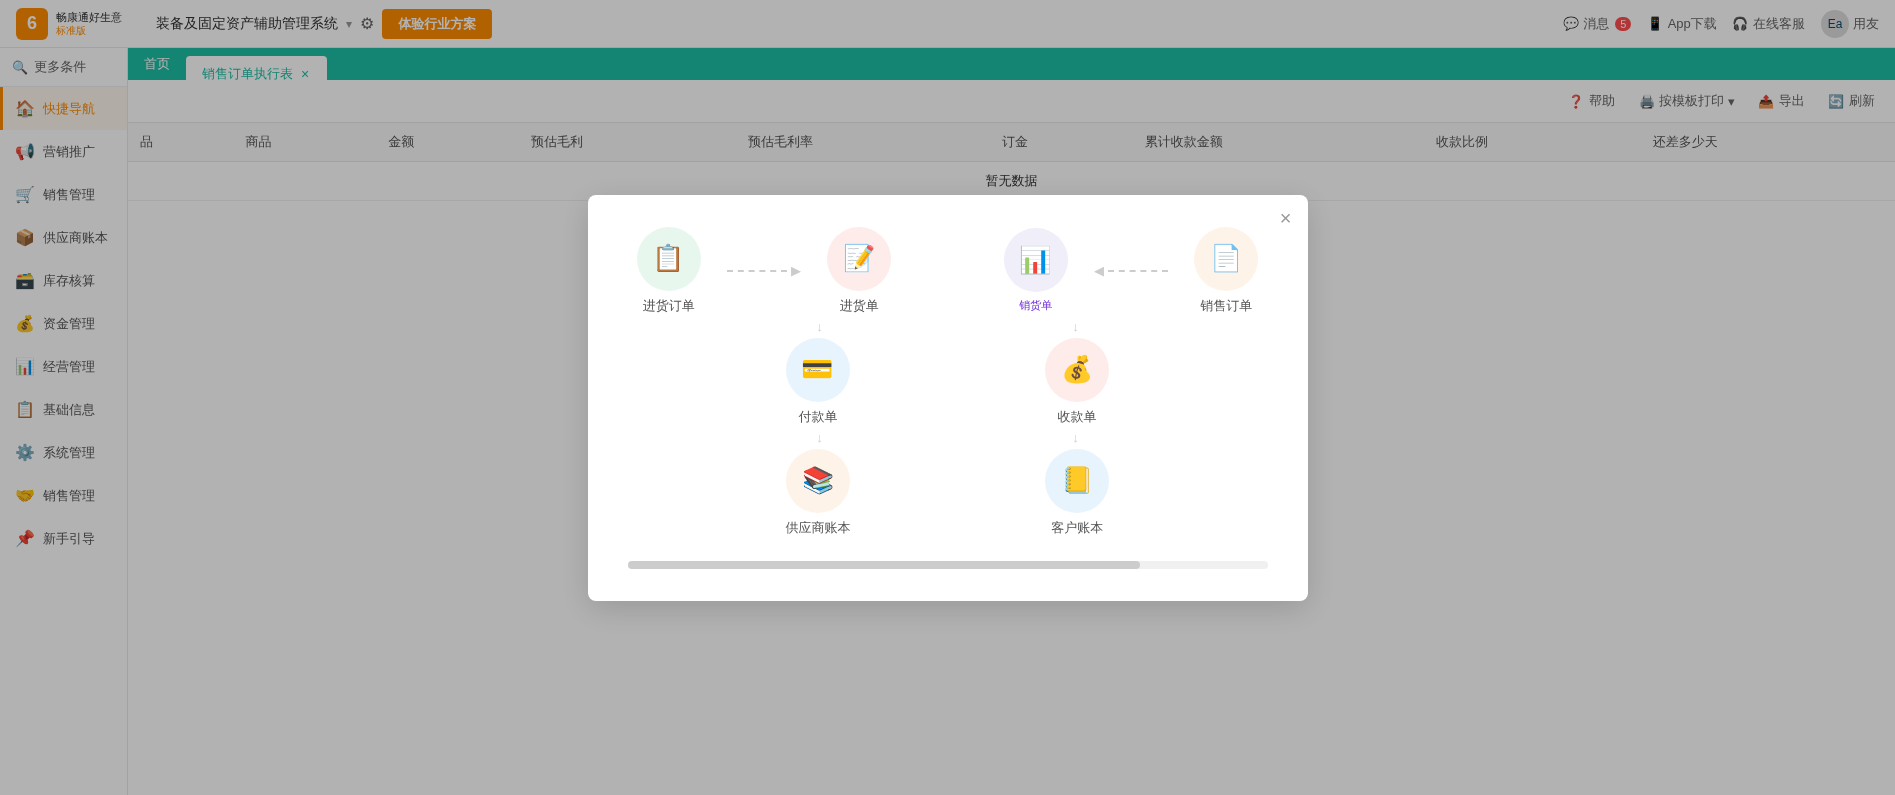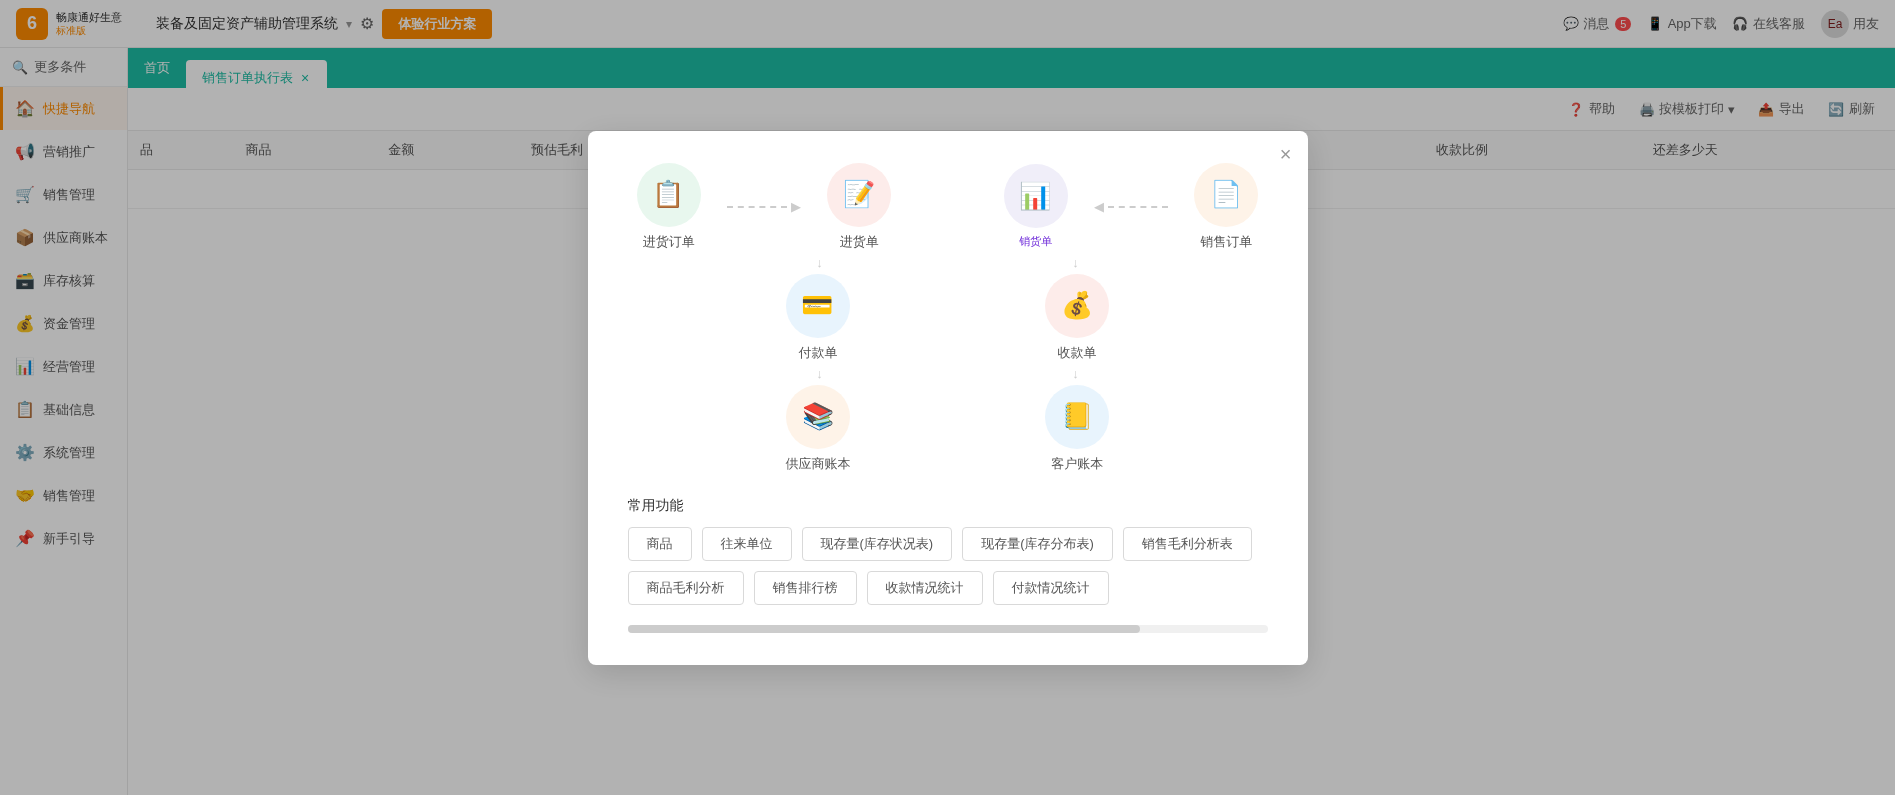--- a/index.html
+++ b/index.html
@@ -4,35 +4,35 @@
   <style>
     * { box-sizing: border-box; margin: 0; padding: 0; }
     body { font-family: 'Microsoft YaHei', Arial, sans-serif; font-size: 13px; background: #f0f2f5; color: #333; overflow: hidden; }
 
     
     .app-wrapper { display: flex; flex-direction: column; height: 795px; width: 1895px; }
     .top-bar { display: flex; align-items: center; height: 48px; background: #fff; border-bottom: 1px solid #e8e8e8; padding: 0 16px; gap: 12px; flex-shrink: 0; }
     .main-area { display: flex; flex: 1; overflow: hidden; }
     .sidebar { width: 128px; background: #fff; border-right: 1px solid #e8e8e8; display: flex; flex-direction: column; flex-shrink: 0; }
     .content-area { flex: 1; display: flex; flex-direction: column; overflow: hidden; }
-    .tab-bar { display: flex; align-items: center; height: 40px; background: #1ebea5; padding: 0; flex-shrink: 0; }
+    .tab-bar { display: flex; align-items: center; height: 32px; background: #1ebea5; padding: 0; flex-shrink: 0; }
 
     
     .logo-area { display: flex; align-items: center; gap: 8px; width: 128px; flex-shrink: 0; }
     .logo-icon { width: 32px; height: 32px; background: #ff8c00; border-radius: 6px; display: flex; align-items: center; justify-content: center; color: #fff; font-size: 18px; font-weight: bold; }
     .logo-text { font-size: 11px; color: #333; line-height: 1.3; }
     .system-title { display: flex; align-items: center; gap: 8px; flex: 1; }
     .system-name { font-size: 14px; color: #333; font-weight: 500; }
     .system-arrow { color: #999; font-size: 12px; }
     .settings-icon { color: #666; font-size: 16px; cursor: pointer; }
     .trial-btn { background: #ff8c00; color: #fff; border: none; padding: 6px 16px; border-radius: 4px; cursor: pointer; font-size: 13px; font-weight: bold; }
     .top-right { display: flex; align-items: center; gap: 16px; margin-left: auto; }
     .top-right-item { display: flex; align-items: center; gap: 4px; color: #666; font-size: 13px; cursor: pointer; }
     .badge { background: #ff4d4f; color: #fff; border-radius: 10px; padding: 1px 5px; font-size: 11px; margin-left: 2px; }
-    .avatar { width: 28px; height: 28px; background: #ddd; border-radius: 50%; display: flex; align-items: center; justify-content: center; font-size: 12px; color: #7f1d1d; }
+    .avatar { width: 28px; height: 28px; background: #ddd; border-radius: 50%; display: flex; align-items: center; justify-content: center; font-size: 12px; color: #0c4a6e; }
 
     
     .search-menu { display: flex; align-items: center; gap: 6px; padding: 10px 12px; border-bottom: 1px solid #f0f0f0; color: #666; cursor: pointer; font-size: 13px; }
     .sidebar-item { display: flex; align-items: center; gap: 8px; padding: 12px 12px; cursor: pointer; color: #555; font-size: 13px; border-left: 3px solid transparent; transition: all 0.2s; }
     .sidebar-item.active { background: #fff7f0; color: #ff8c00; border-left-color: #ff8c00; font-weight: 500; }
     .sidebar-item .si-icon { font-size: 16px; }
 
     
     .tab-item { display: flex; align-items: center; gap: 6px; padding: 0 16px; height: 40px; color: rgba(255,255,255,0.85); cursor: pointer; font-size: 13px; position: relative; }
     .tab-item.home { background: transparent; color: #fff; }
@@ -318,34 +318,20 @@
             </div>
             <div style="width:64px;"></div>
             <div class="flow-col" style="display:flex; flex-direction:column; align-items:center; gap:6px;">
               <div class="flow-circle circle-lightblue" style="width:64px;height:64px;border-radius:50%;display:flex;align-items:center;justify-content:center;font-size:26px;background:#e8f4fd;">📒</div>
               <span style="font-size:13px;color:#555;">客户账本</span>
             </div>
             <div style="width:64px;"></div>
           </div>
         </div>
 
-        <div class="common-section">
-          <div class="common-title">常用功能</div>
-          <div class="common-btns">
-            <button class="common-btn">商品</button>
-            <button class="common-btn">往来单位</button>
-            <button class="common-btn">现存量(库存状况表)</button>
-            <button class="common-btn">现存量(库存分布表)</button>
-            <button class="common-btn">销售毛利分析表</button>
-            <button class="common-btn">商品毛利分析</button>
-            <button class="common-btn">销售排行榜</button>
-            <button class="common-btn">收款情况统计</button>
-            <button class="common-btn">付款情况统计</button>
-          </div>
-        </div>
 
         <div style="margin-top: 20px;">
           <div class="scroll-track">
             <div class="scroll-thumb"></div>
           </div>
         </div>
 
       </div>
     </div>
   </div>

